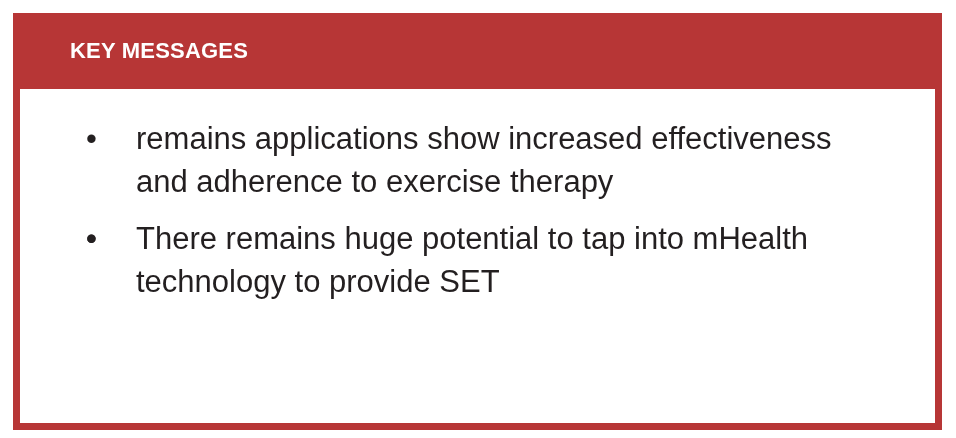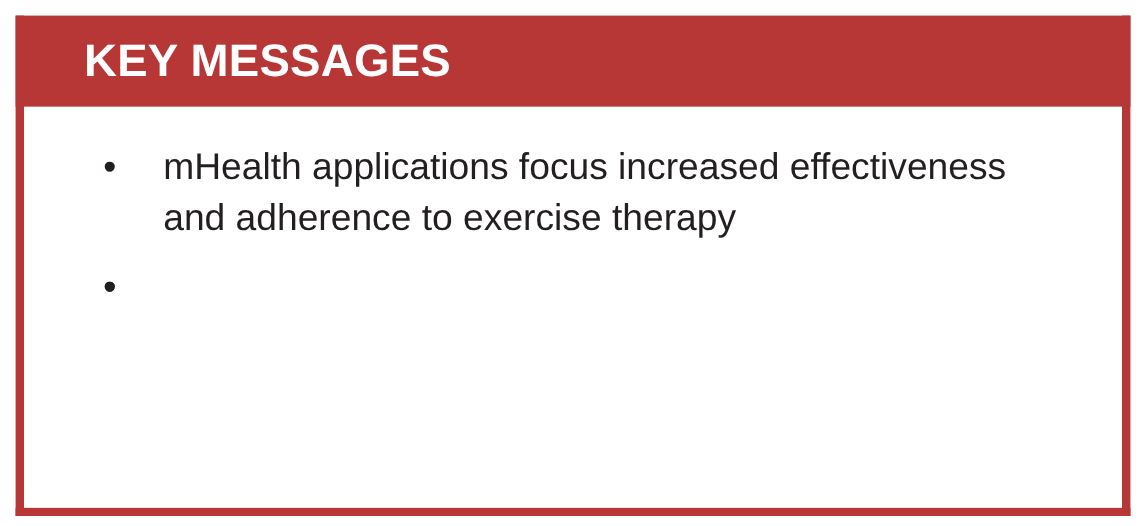--- a/index.html
+++ b/index.html
@@ -34,21 +34,21 @@
     width: 929px;
     height: 76px;
     box-sizing: border-box;
     background: #b73636;
     display: flex;
     align-items: center;
   }
 
   #key-messages-title {
     color: #ffffff;
-    font-size: 38px;
+    font-size: 22px;
     font-weight: bold;
     letter-spacing: 0.2px;
     margin-left: 57px;
     line-height: 1;
     font-family: "Liberation Sans", sans-serif;
   }
 
   #key-messages-body {
     position: absolute;
     left: 0;
@@ -102,27 +102,28 @@
 
   <div id="key-messages-header">
     <span id="key-messages-title">KEY MESSAGES</span>
   </div>
 
   <div id="key-messages-body">
     <ul class="bullet-list">
 
       <li class="bullet-item">
         <span class="bullet-marker">•</span>
-        <span class="bullet-text">mHealth applications focus increased effectiveness and adherence to exercise therapy</span>
+        <span class="bullet-text">remains applications show increased effectiveness and adherence to exercise therapy</span>
       </li>
 
       <li class="bullet-item">
         <span class="bullet-marker">•</span>
       </li>
 
       <li class="bullet-item">
         <span class="bullet-marker">•</span>
+        <span class="bullet-text">There remains huge potential to tap into mHealth technology to provide SET</span>
       </li>
 
     </ul>
   </div>
 
 </div>
 
 </body></html>

